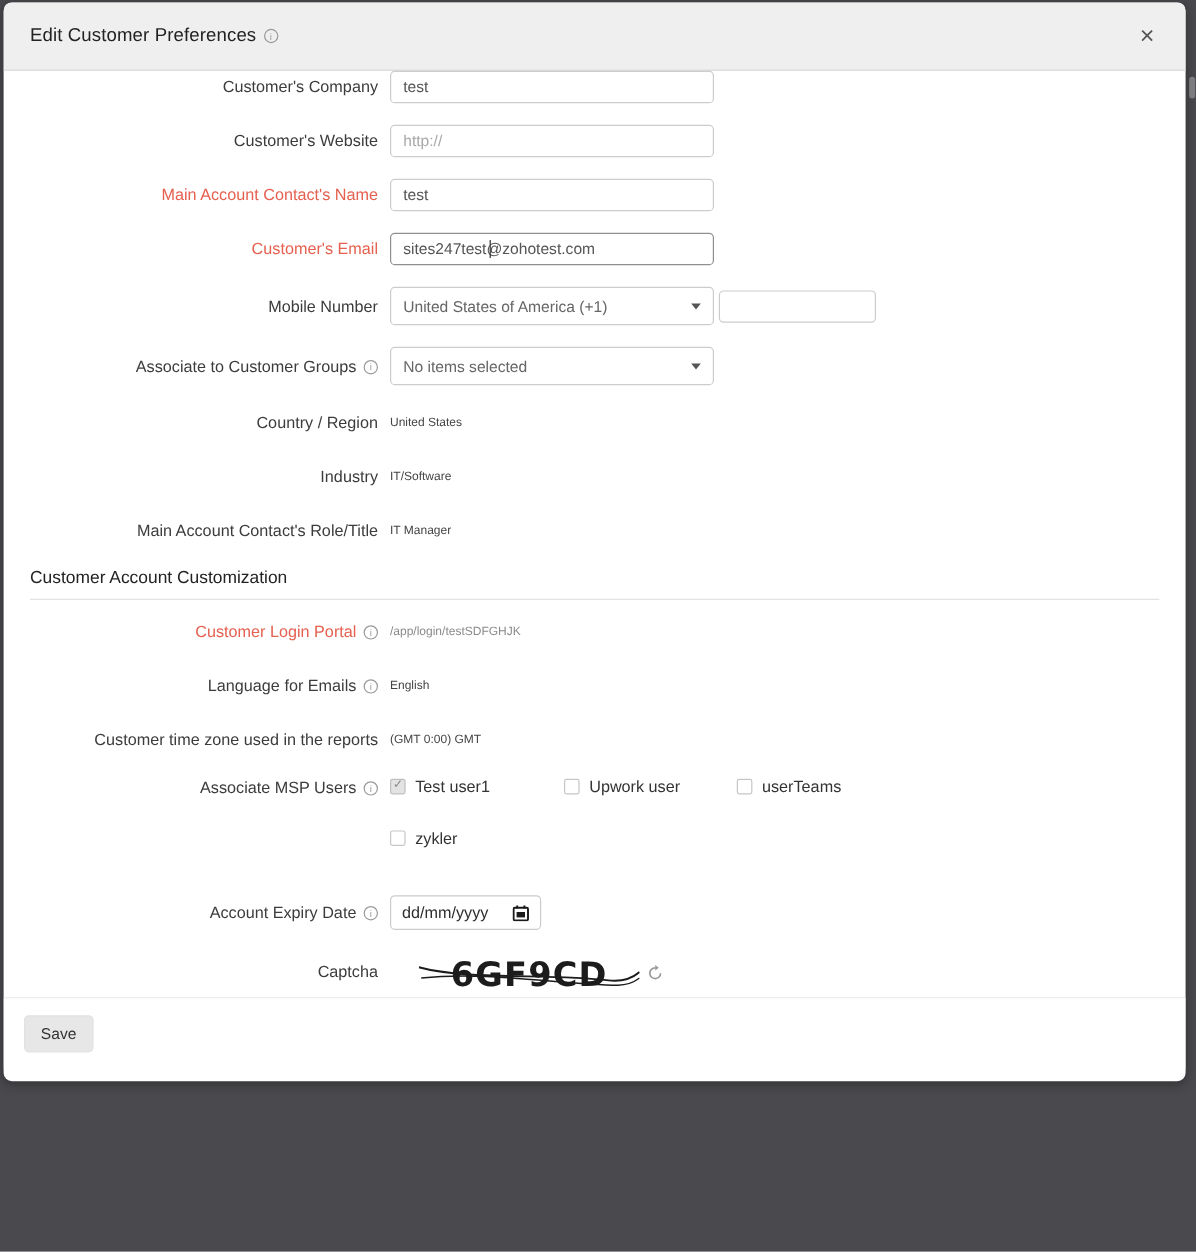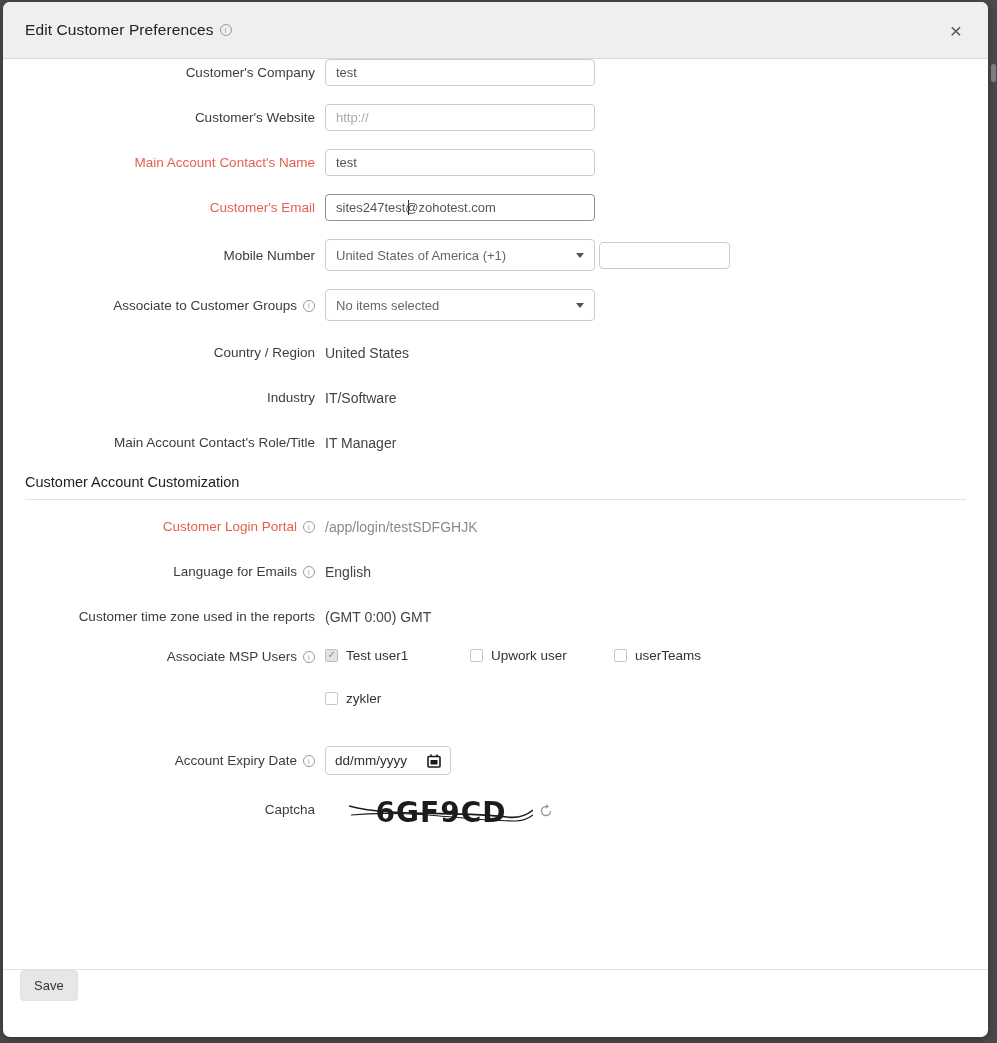--- a/index.html
+++ b/index.html
@@ -4,21 +4,21 @@
 <style>
   * { margin:0; padding:0; box-sizing:border-box; }
   html,body { width:997px; height:1043px; }
   body {
     background:#4a4a4e;
     font-family:"Liberation Sans","DejaVu Sans",sans-serif;
     position:relative;
     overflow:hidden;
   }
   .modal {
-    position:absolute; left:3px; top:2px; width:985px; height:1035px;
+    position:absolute; left:3px; top:2px; width:985px; height:899px;
     background:#ffffff; border-radius:7px;
     box-shadow:0 2px 10px rgba(0,0,0,.35);
     overflow:hidden;
   }
   .scroll-thumb {
     position:absolute; right:1px; top:64px; width:5px; height:18px;
     background:#7d7d80; border-radius:3px;
   }
   
   .modal-header {
@@ -67,21 +67,21 @@
     width:270px; height:29px; border:1px solid #cccccc; border-radius:4px;
     display:flex; align-items:center; padding:15px 10px; font-size:13px;
     color:#666; background:#fff; cursor:pointer;
   }
   .select-box .sel-text { flex:1; white-space:nowrap; overflow:hidden; }
   .chev {
     width:0; height:0; border-left:4px solid transparent;
     border-right:4px solid transparent; border-top:5px solid #555; flex:none;
   }
   .num-input { width:131px; margin-left:4px; }
-  .fvalue { font-size:14px; color:#444; }
+  .fvalue { font-size:10px; color:#444; }
   .fvalue.muted { color:#8a8a8a; }
   
   .cbgrid {
     display:grid; grid-template-columns:145px 144px 145px;
     row-gap:28px; margin-bottom:10px;
   }
   .cb { display:flex; align-items:center; cursor:pointer; }
   .cb-box {
     width:13px; height:13px; border:1px solid #c6c6c6; border-radius:2px;
     background:#fff; flex:none; position:relative;
@@ -100,22 +100,22 @@
   }
   .date-input .date-text { flex:1; }
   
   .captcha-row { margin-top:2px;gap:24px; }
   .captcha-row .flabel { padding-top:8px; }
   .captcha-box { display:flex; align-items:center; }
   .refresh-btn { background:none; border:none; cursor:pointer; margin-left:6px; padding:0; }
   .enter-captcha-row { margin-top:26px; }
   
   .modal-footer {
-    position:absolute; left:0; right:0; bottom:16px; background:#fff;
-    border-top:1px solid #e2e2e2; padding:0 17px 20px;
+    position:absolute; left:0; right:0; bottom:4px; background:#fff;
+    border-top:1px solid #e2e2e2; padding:14px 17px 20px;
     border-radius:0 0 7px 7px;
   }
   .save-btn {
     background:#e7e7e7; border:1px solid #e2e2e2; border-radius:4px;
     padding:7px 13px; font-size:13px; color:#333; cursor:pointer;
     font-family:"Liberation Sans","DejaVu Sans",sans-serif;
   }
 </style>
 </head>
 <body>

